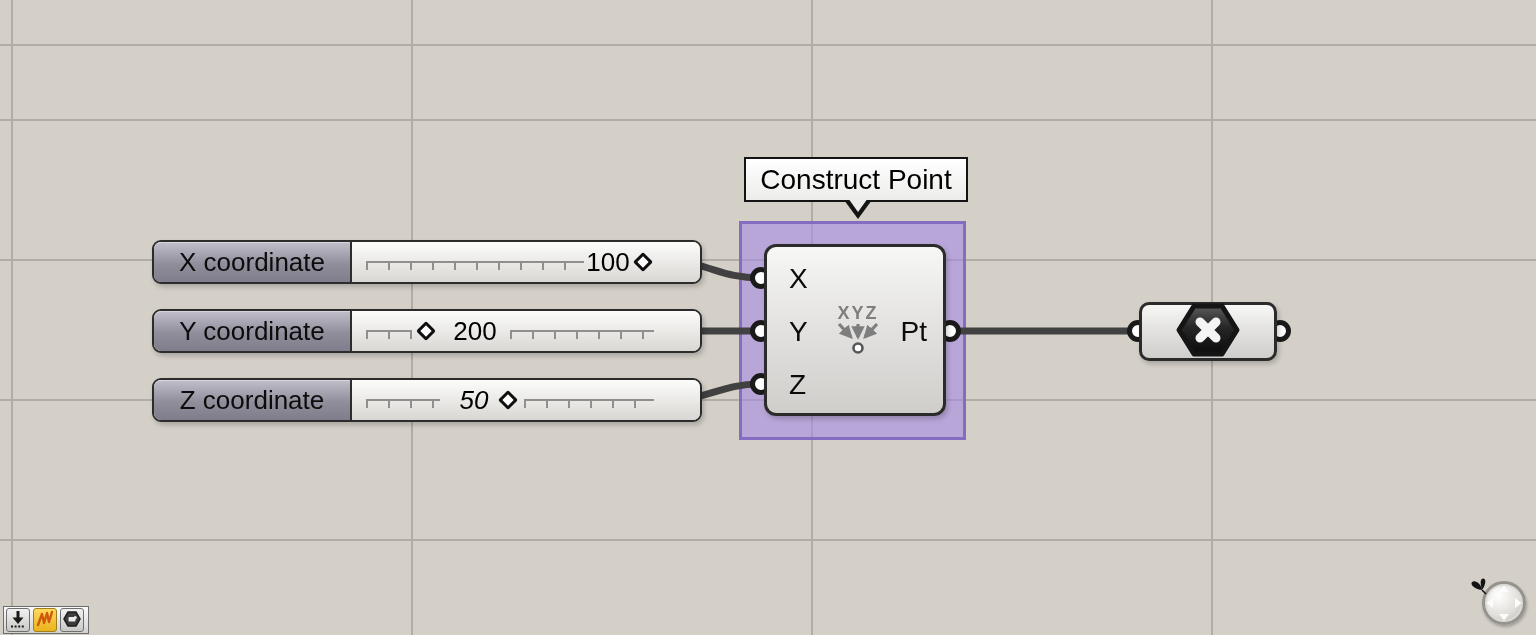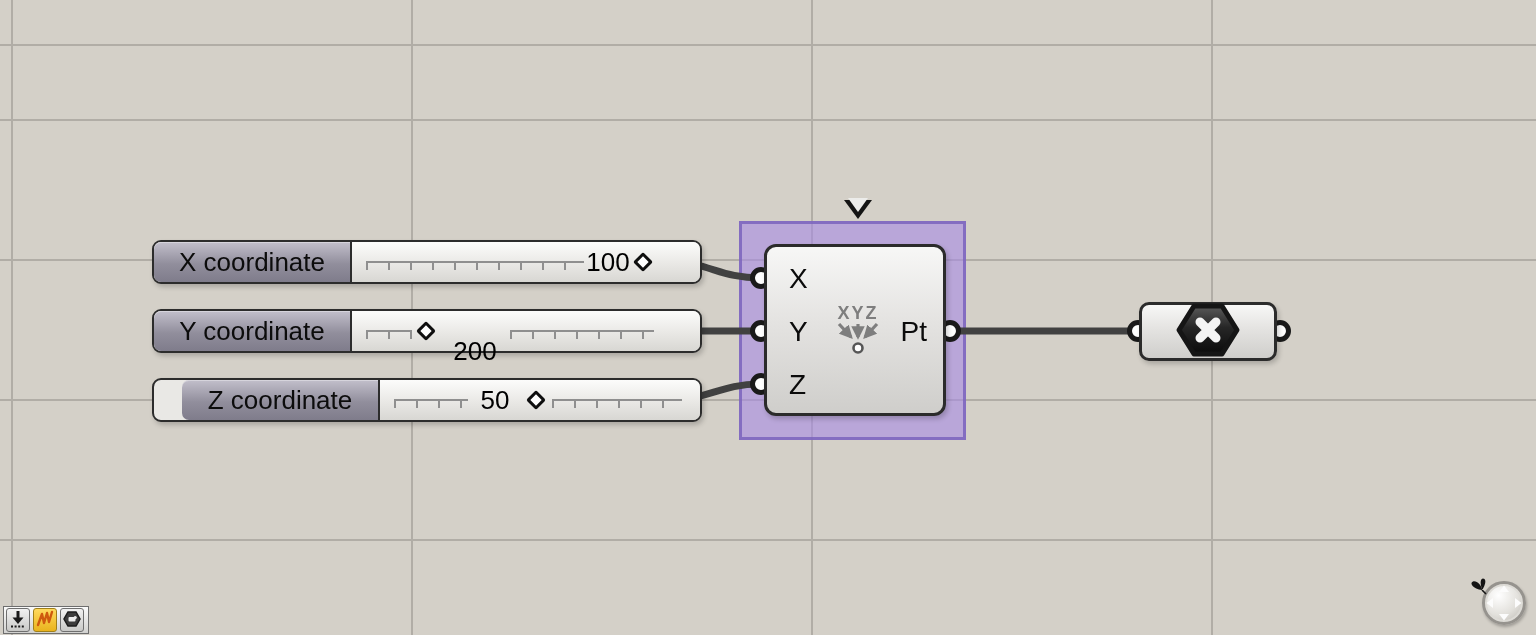--- a/index.html
+++ b/index.html
@@ -149,30 +149,30 @@
       <div class="slider-value" style="left:226px;width:60px;text-align:center;">100</div>
       <div class="handle" style="left:291px;"></div>
     </div>
   </div>
 
   <div class="node slider" style="top:309px;border-radius:9px;">
     <div class="slider-label">Y coordinate</div>
     <div class="slider-track">
       <div class="tickseg" style="left:14px;width:46px;"></div>
       <div class="handle" style="left:74px;"></div>
-      <div class="slider-value" style="left:92px;width:62px;margin-top:20px;">200</div>
+      <div class="slider-value" style="left:92px;width:62px;">200</div>
       <div class="tickseg" style="left:158px;width:144px;"></div>
     </div>
   </div>
 
-  <div class="node slider" style="top:378px;padding-left:28px;">
+  <div class="node slider" style="top:378px;">
     <div class="slider-label">Z coordinate</div>
     <div class="slider-track">
       <div class="tickseg" style="left:14px;width:74px;"></div>
-      <div class="slider-value" style="left:92px;width:46px;">50</div>
+      <div class="slider-value" style="left:99px;width:46px;font-style:italic;">50</div>
       <div class="handle" style="left:156px;"></div>
       <div class="tickseg" style="left:172px;width:130px;"></div>
     </div>
   </div>
 
   <div class="node component">
     <span class="port-label in-x">X</span>
     <span class="port-label in-y">Y</span>
     <span class="port-label in-z">Z</span>
     <span class="port-label out-pt">Pt</span>
@@ -186,20 +186,21 @@
         <text x="28" y="16" text-anchor="middle" font-size="18" font-weight="bold" fill="#7e7e7e" letter-spacing="2">XYZ</text>
         <line x1="9" y1="21" x2="21" y2="34" stroke="#7e7e7e" stroke-width="3.2" marker-end="url(#ah)"></line>
         <line x1="28" y1="21" x2="28" y2="26" stroke="#7e7e7e" stroke-width="3.2"></line>
         <line x1="28" y1="30" x2="28" y2="34" stroke="#7e7e7e" stroke-width="3.2" marker-end="url(#ah)"></line>
         <line x1="47" y1="21" x2="35" y2="34" stroke="#7e7e7e" stroke-width="3.2" marker-end="url(#ah)"></line>
         <circle cx="28" cy="45" r="4.5" fill="#ffffff" stroke="#565656" stroke-width="2.6"></circle>
       </svg>
     </span>
   </div>
 
+  <div class="tooltip">Construct Point</div>
   <div class="tail-outer"></div>
   <div class="tail-inner"></div>
 
   <div class="node param">
     <span>
       <svg width="66" height="54" viewBox="0 0 66 54">
         <defs>
           <linearGradient id="hexg" x1="0" y1="0" x2="0" y2="1">
             <stop offset="0" stop-color="#5a5a5a"></stop>
             <stop offset="0.45" stop-color="#262626"></stop>

